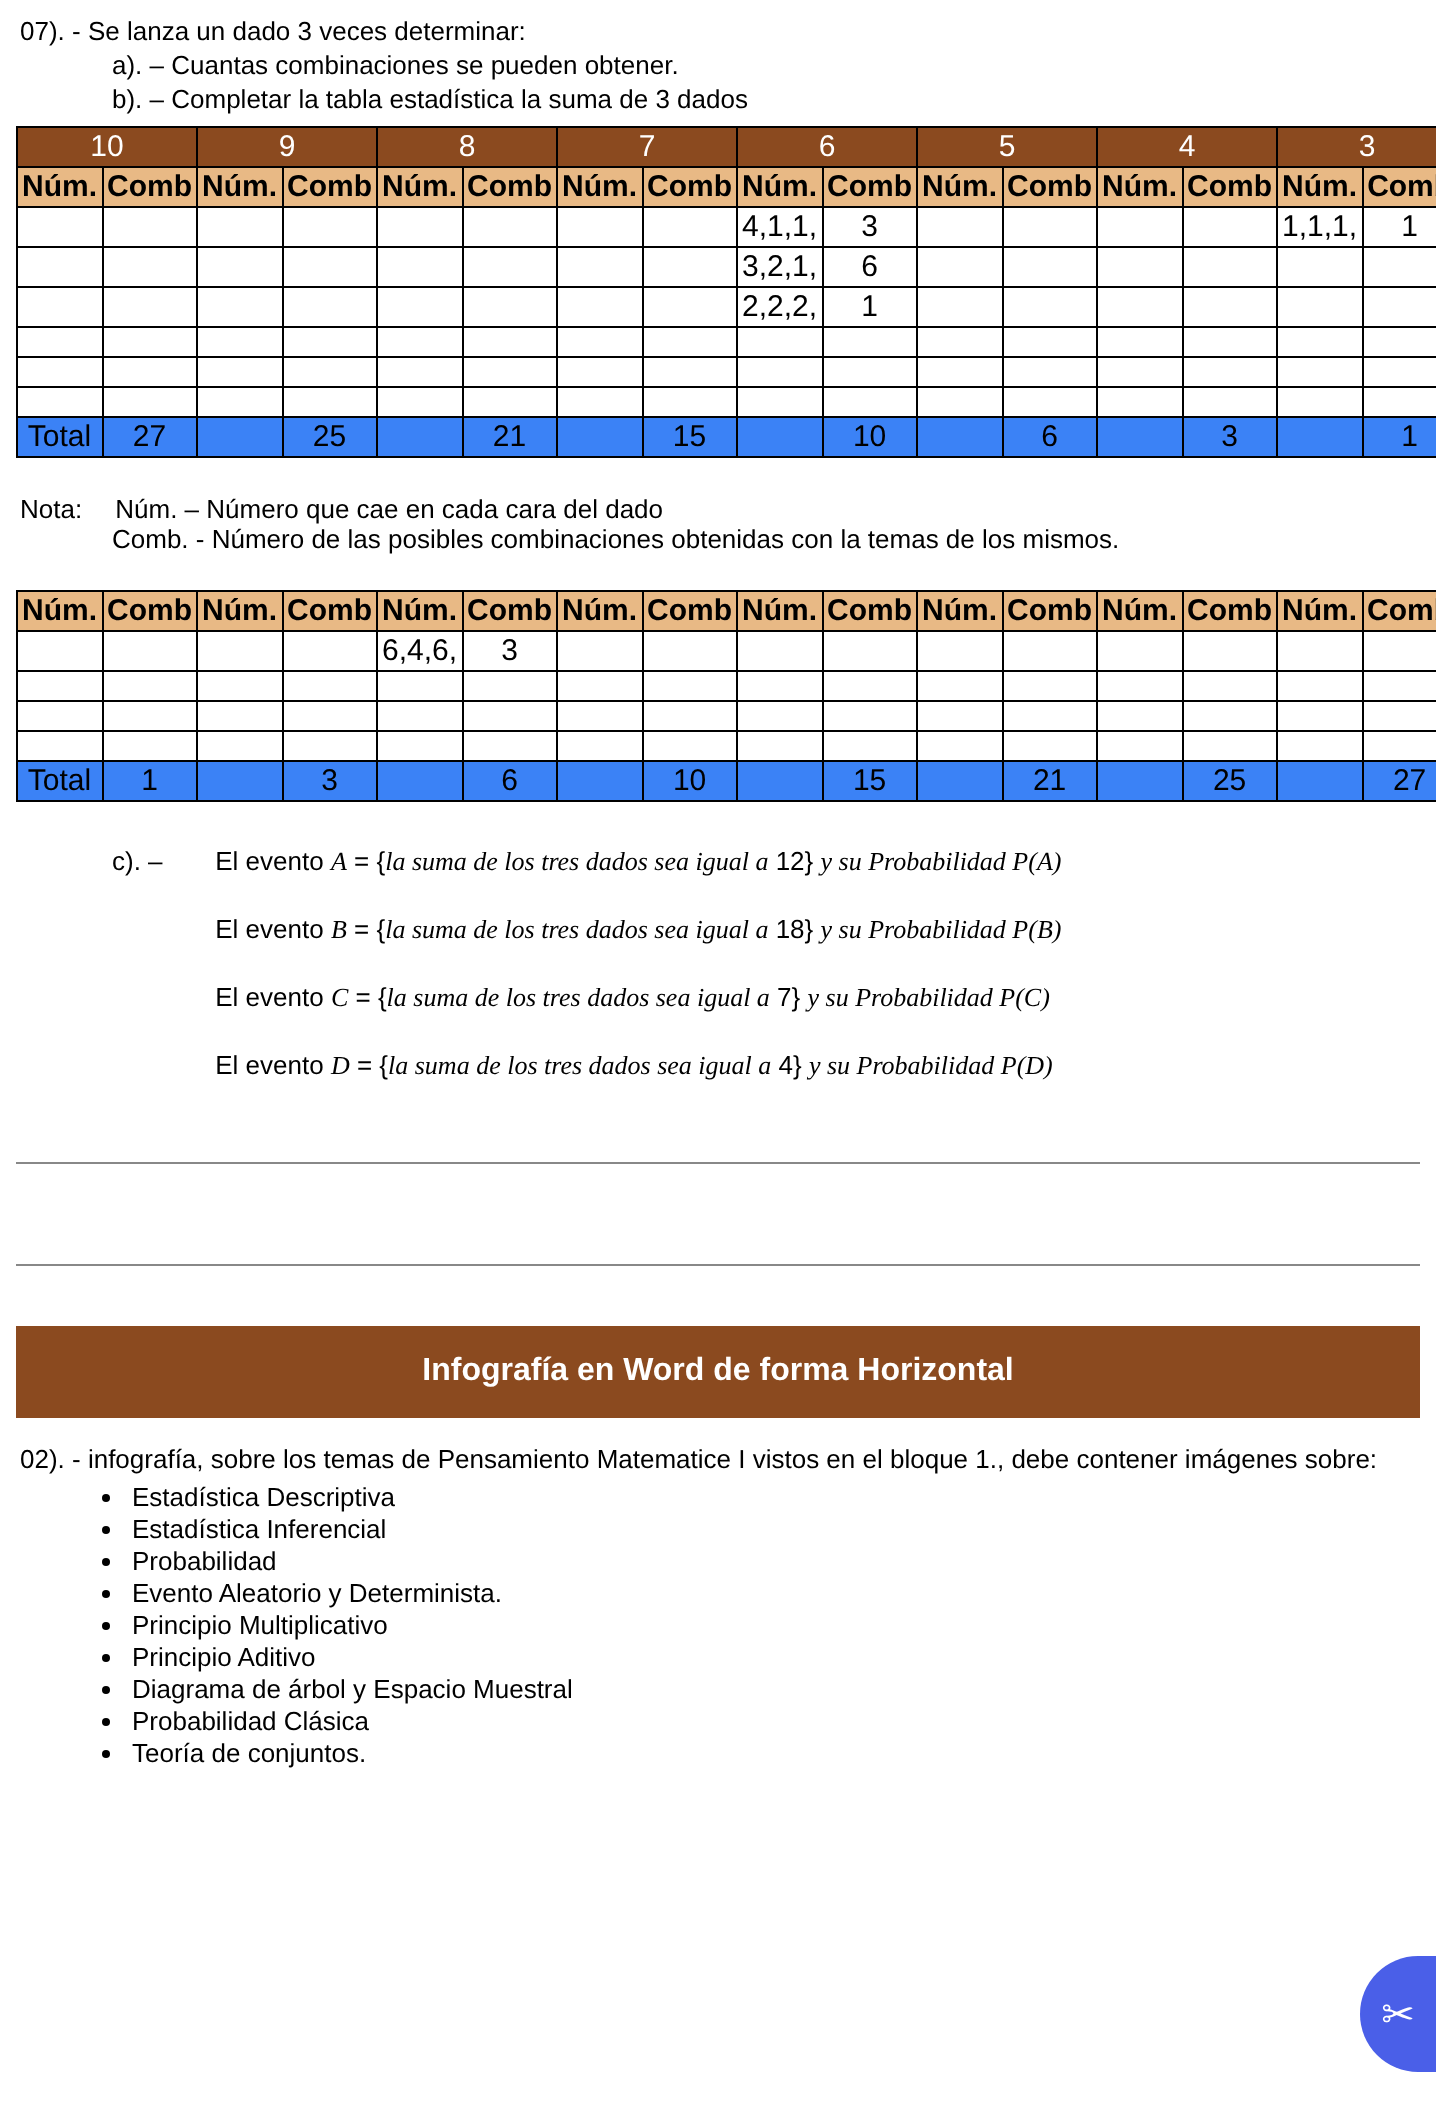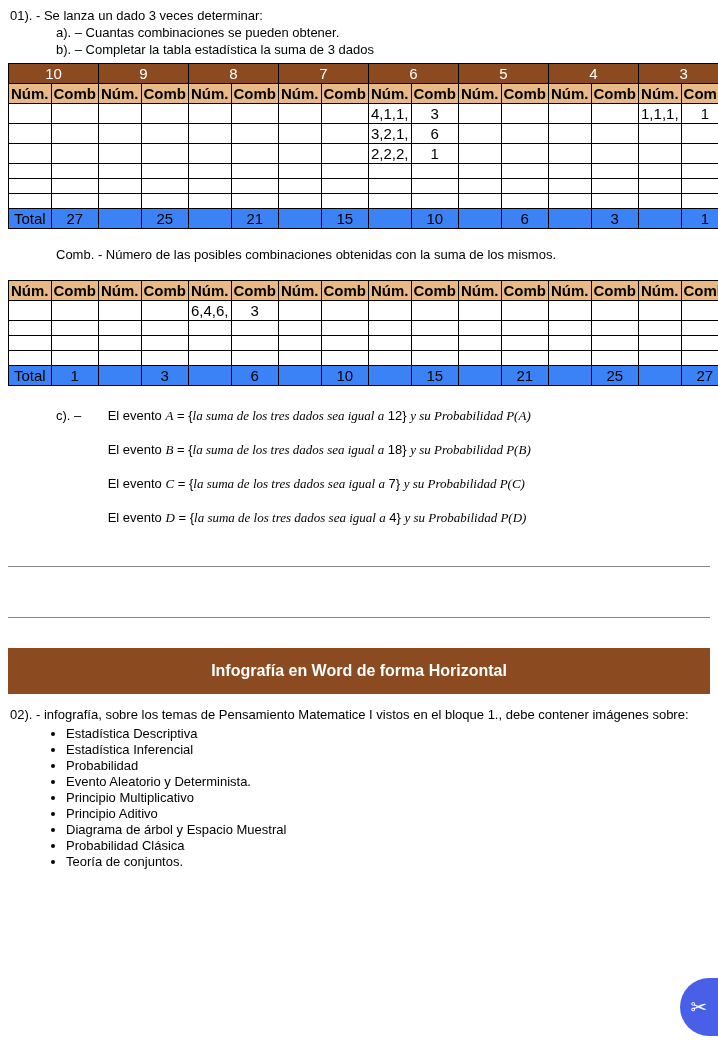--- a/index.html
+++ b/index.html
@@ -63,21 +63,21 @@
       display: flex;
       align-items: center;
       justify-content: center;
       color: #fff;
     }
     .fab-icon { font-size: 20px; }
   </style>
 </head>
 <body>
 
-<div class="question-line">01). - Se lanza un dado 3 veces determinar:</div>
+<div class="question-line">07). - Se lanza un dado 3 veces determinar:</div>
 <div class="sub-line">a). – Cuantas combinaciones se pueden obtener.</div>
 <div class="sub-line">b). – Completar la tabla estadística la suma de 3 dados</div>
 
 <div class="table-container">
   <table>
     <colgroup>
         <col style="width:6.25%">
         <col style="width:6.25%">
         <col style="width:6.25%">
         <col style="width:6.25%">
@@ -247,21 +247,25 @@
       <td></td>
           <td>3</td>
       <td></td>
           <td>1</td>
     </tr>
   </tbody>
     </table>
 </div>
 
 <div class="note-block">
-  <div class="note-line2">Comb. -  Número de las posibles combinaciones obtenidas con la suma de los mismos.</div>
+  <div>
+    <span class="note-label">Nota:</span>
+    <span class="note-text">Núm. – Número que cae en cada cara del dado</span>
+  </div>
+  <div class="note-line2">Comb. -  Número de las posibles combinaciones obtenidas con la temas de los mismos.</div>
 </div>
 
 <div class="table-container">
   <table>
     <colgroup>
         <col style="width:6.25%">
         <col style="width:6.25%">
         <col style="width:6.25%">
         <col style="width:6.25%">
         <col style="width:6.25%">

